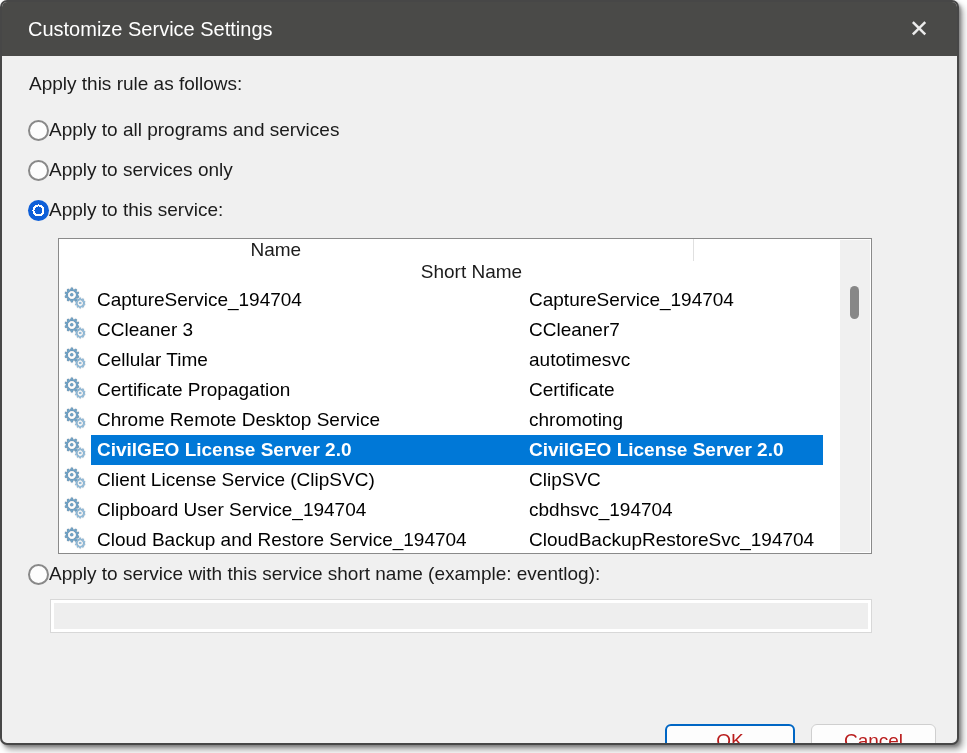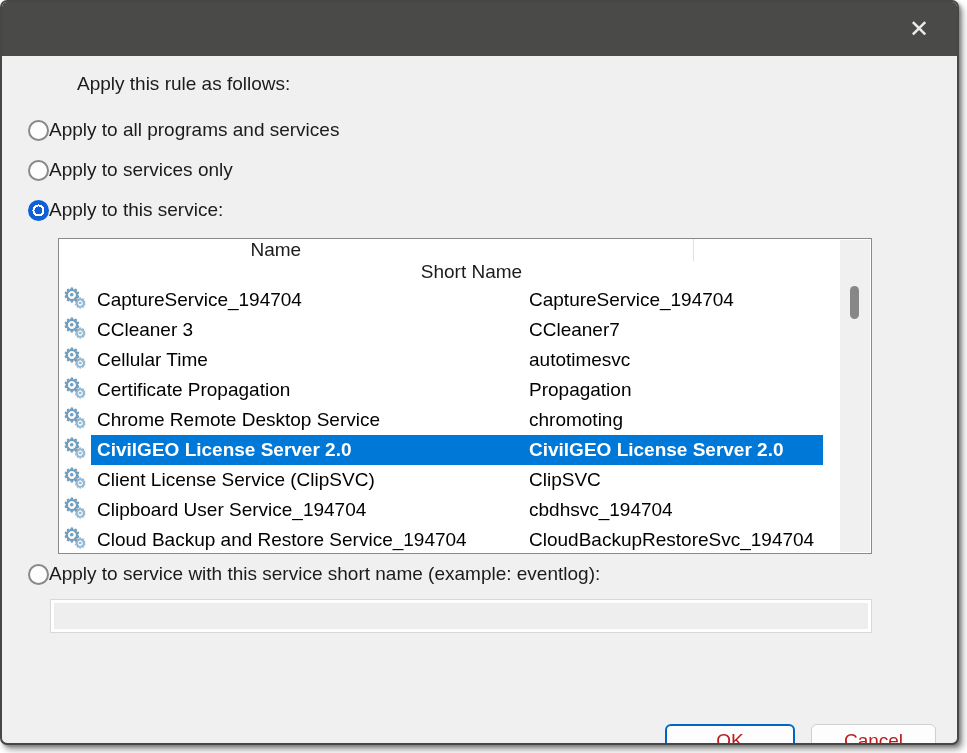--- a/index.html
+++ b/index.html
@@ -15,21 +15,21 @@
     position:absolute; left:0; top:0; right:0; height:54px;
     background:#4a4a48; color:#ffffff; display:flex; align-items:center;
     padding-left:26px; font-size:20px;
   }
   .close-btn {
     position:absolute; right:12px; top:0; width:52px; height:54px;
     display:flex; align-items:center; justify-content:center;
     color:#ececec; font-size:24px; font-family:"DejaVu Sans", sans-serif; cursor:default;
   }
   
-  .rule-label { position:absolute; left:27px; top:71px; font-size:19px; color:#1b1b1b;margin-left:48px; }
+  .rule-label { position:absolute; left:27px; top:71px; font-size:19px; color:#1b1b1b; }
   .radio-row { position:absolute; left:26px; display:flex; align-items:center; height:22px; }
   .radio {
     width:21px; height:21px; border-radius:50%;
     border:2px solid #898989; background:#fdfdfd; flex:0 0 auto;
   }
   .radio.checked {
     border:none;
     background:radial-gradient(circle at 50% 50%, #0e5fd8 0 4px, #ffffff 4px 6px, #0e5fd8 6px 100%);
   }
   .radio-label { font-size:19px; color:#1b1b1b; white-space:nowrap; }
@@ -67,20 +67,21 @@
     font-family:"Liberation Sans", sans-serif; cursor:default; }
   .btn-ok { left:663px; width:130px; border:2px solid #0066c4; }
   .btn-cancel { left:809px; width:125px; border:1px solid #cfcfcf; }
 </style>
 </head>
 <body>
 
 <div class="dialog">
 
   <div class="titlebar">
+    <span>Customize Service Settings</span>
     <span class="close-btn">✕</span>
   </div>
 
   <div class="rule-label">Apply this rule as follows:</div>
 
   <div class="radio-row" style="top:117px">
     <span class="radio"></span>
     <span class="radio-label">Apply to all programs and services</span>
   </div>
   <div class="radio-row" style="top:157px">
@@ -121,21 +122,21 @@
           </span>
           <span class="cell name">Cellular Time</span>
           <span class="cell short">autotimesvc</span>
         </div>
         <div class="svc-row">
           <span class="svc-icon">
             <span class="g1">⚙</span>
             <span class="g2">⚙</span>
           </span>
           <span class="cell name">Certificate Propagation</span>
-          <span class="cell short">Propagation</span>
+          <span class="cell short">Certificate</span>
         </div>
         <div class="svc-row">
           <span class="svc-icon">
             <span class="g1">⚙</span>
             <span class="g2">⚙</span>
           </span>
           <span class="cell name">Chrome Remote Desktop Service</span>
           <span class="cell short">chromoting</span>
         </div>
         <div class="svc-row selected">

